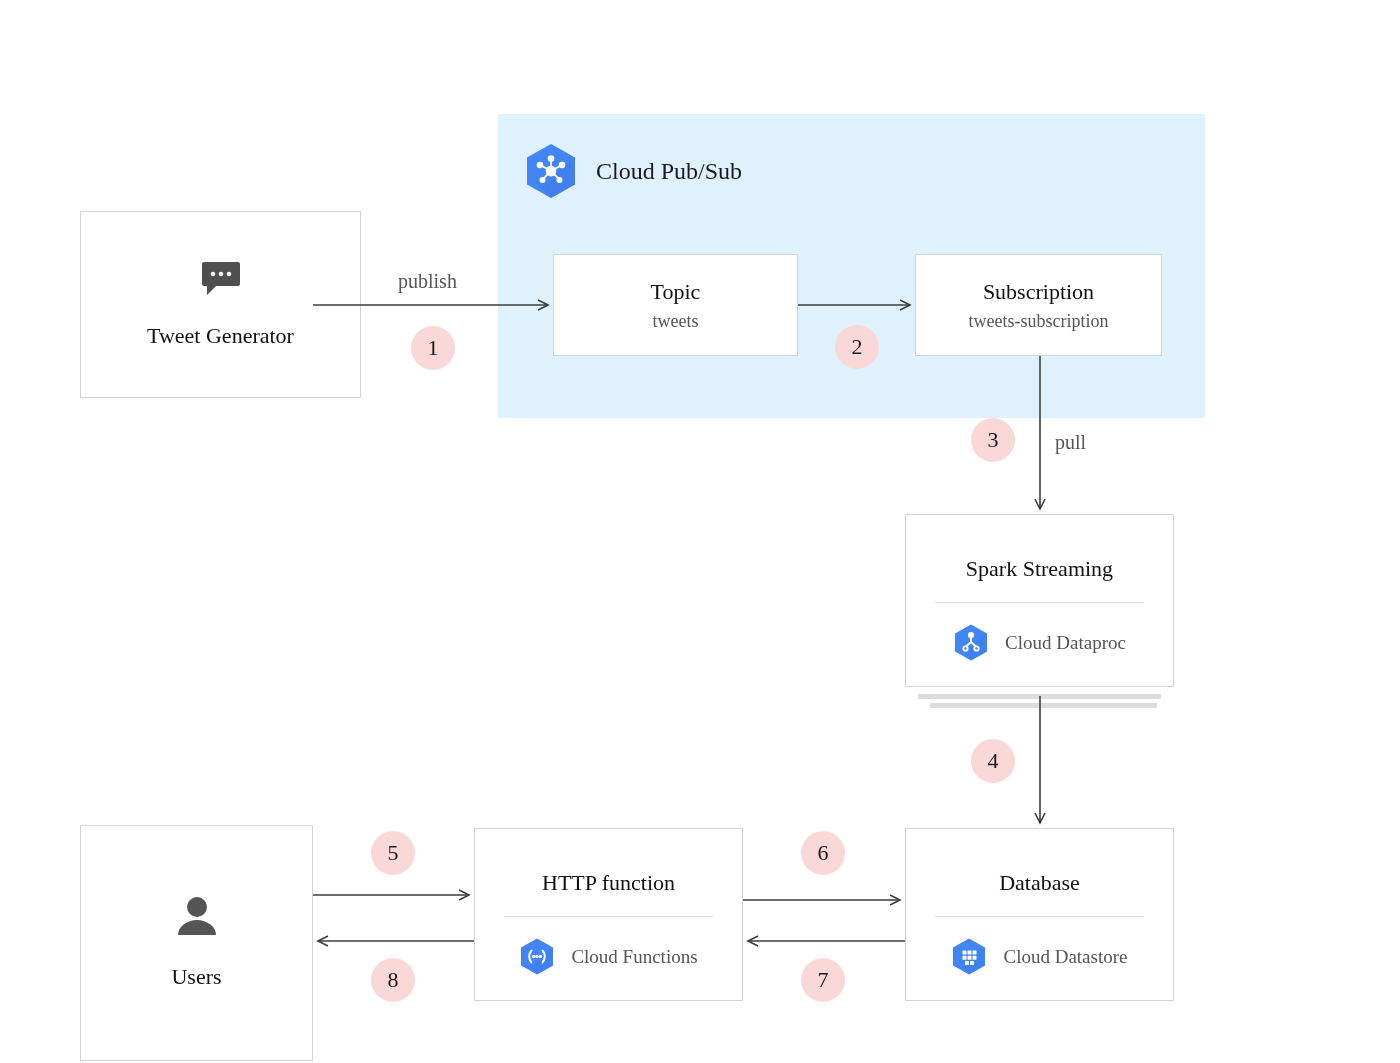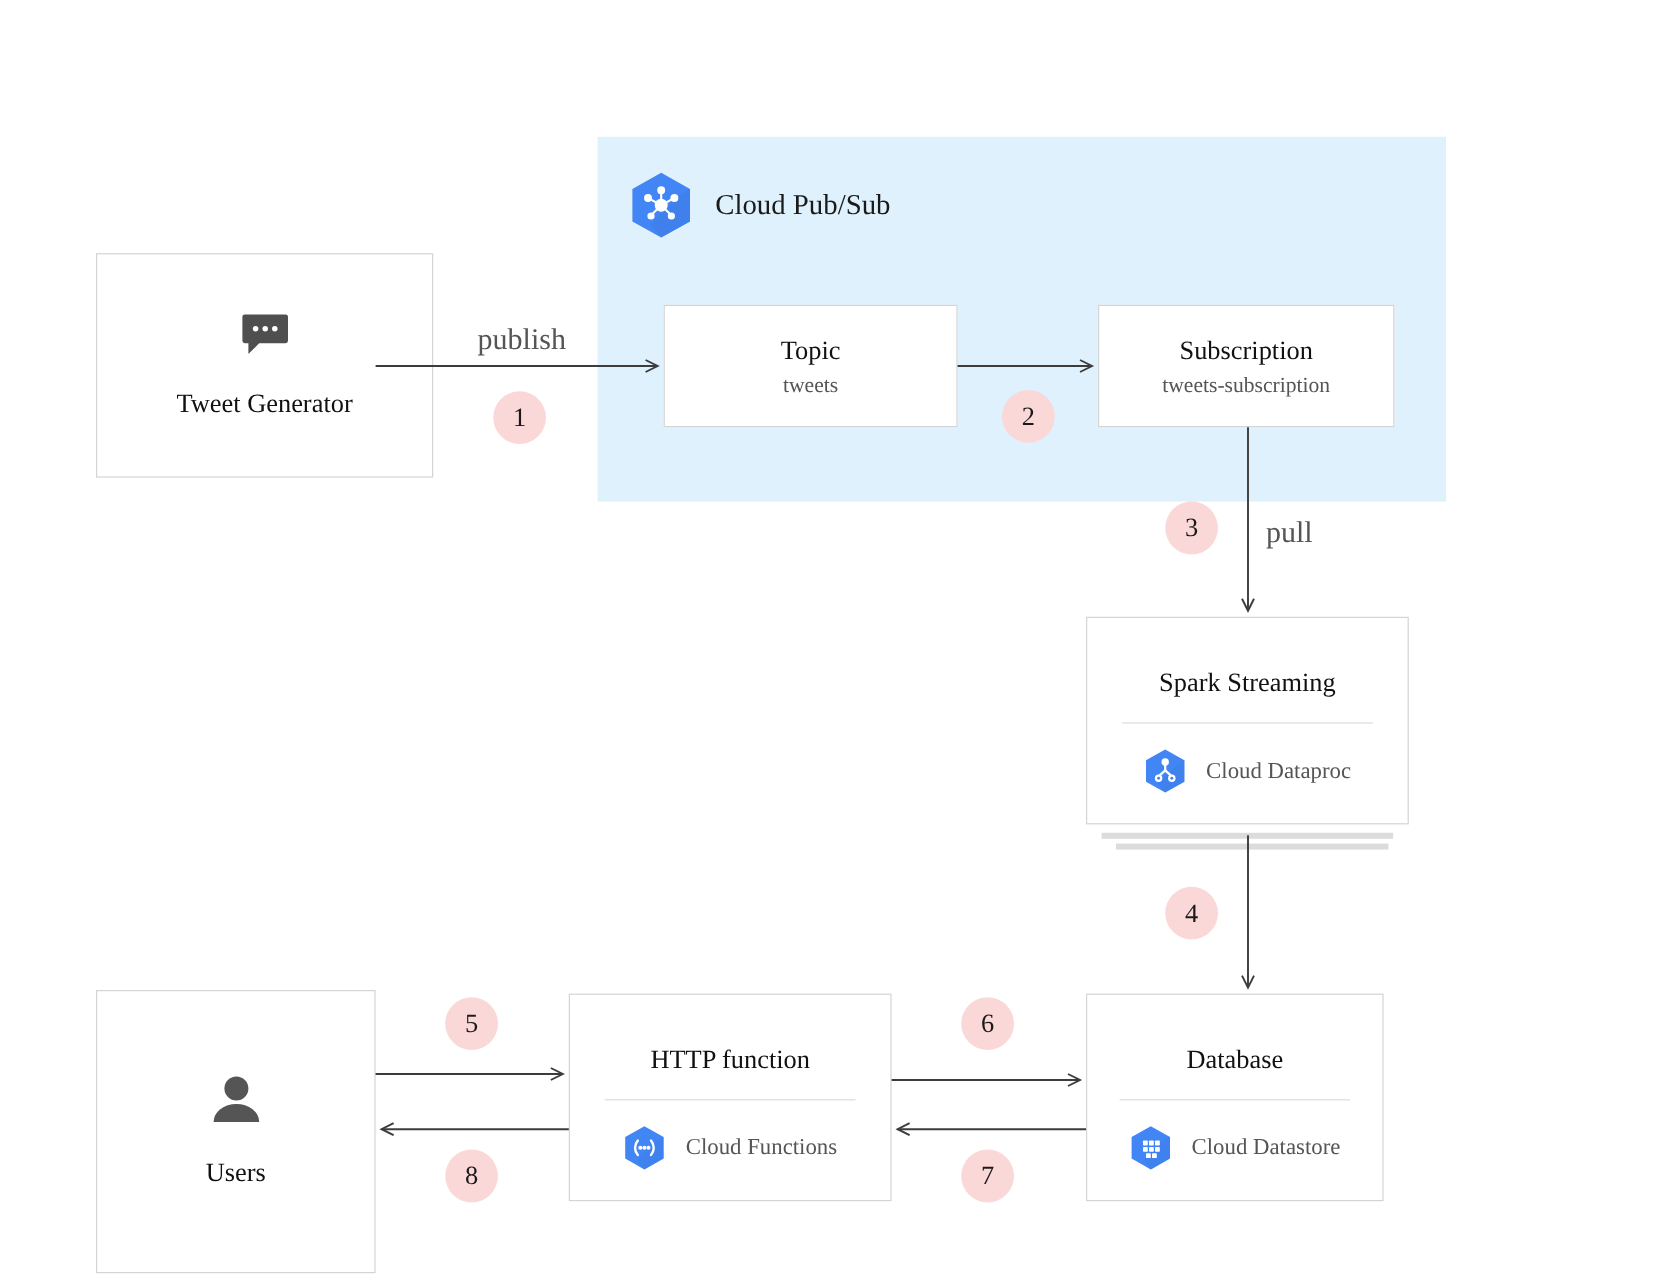--- a/index.html
+++ b/index.html
@@ -74,21 +74,21 @@
 
   
   #node-tweet-generator { left: 80px;  top: 183px; width: 281px; height: 187px; }
   #node-topic           { left: 553px; top: 226px; width: 245px; height: 102px; }
   #node-subscription    { left: 915px; top: 226px; width: 247px; height: 102px; }
   #node-spark           { left: 905px; top: 486px; width: 269px; height: 173px;
                           justify-content: flex-start; padding-top: 40px; }
   #node-users           { left: 80px;  top: 797px; width: 233px; height: 236px; }
   #node-http            { left: 474px; top: 800px; width: 269px; height: 173px;
                           justify-content: flex-start; padding-top: 40px; }
-  #node-database        { left: 905px; top: 800px; width: 248px; height: 173px;
+  #node-database        { left: 905px; top: 800px; width: 269px; height: 173px;
                           justify-content: flex-start; padding-top: 40px; }
 
   .stack-spacer { flex: 1 1 auto; }
 
   
   #spark-stack-1 { left: 918px; top: 666px; width: 243px; height: 5px; background: #dcdcdc; }
   #spark-stack-2 { left: 930px; top: 675px; width: 227px; height: 5px; background: #dcdcdc; }
 
   
   .step {
@@ -105,21 +105,21 @@
   #step-2 { left: 835px; top: 297px; }
   #step-3 { left: 971px; top: 390px; }
   #step-4 { left: 971px; top: 711px; }
   #step-5 { left: 371px; top: 803px; }
   #step-6 { left: 801px; top: 803px; }
   #step-7 { left: 801px; top: 930px; }
   #step-8 { left: 371px; top: 930px; }
 
   
   .edge-label {
-    font-size: 25px;
+    font-size: 20px;
     color: #555555;
     white-space: nowrap;
   }
   #label-publish { left: 398px; top: 242px; }
   #label-pull    { left: 1055px; top: 403px; }
 
   
   #arrows { left: 0; top: 0; width: 1400px; height: 1063px; pointer-events: none; }
 
   

